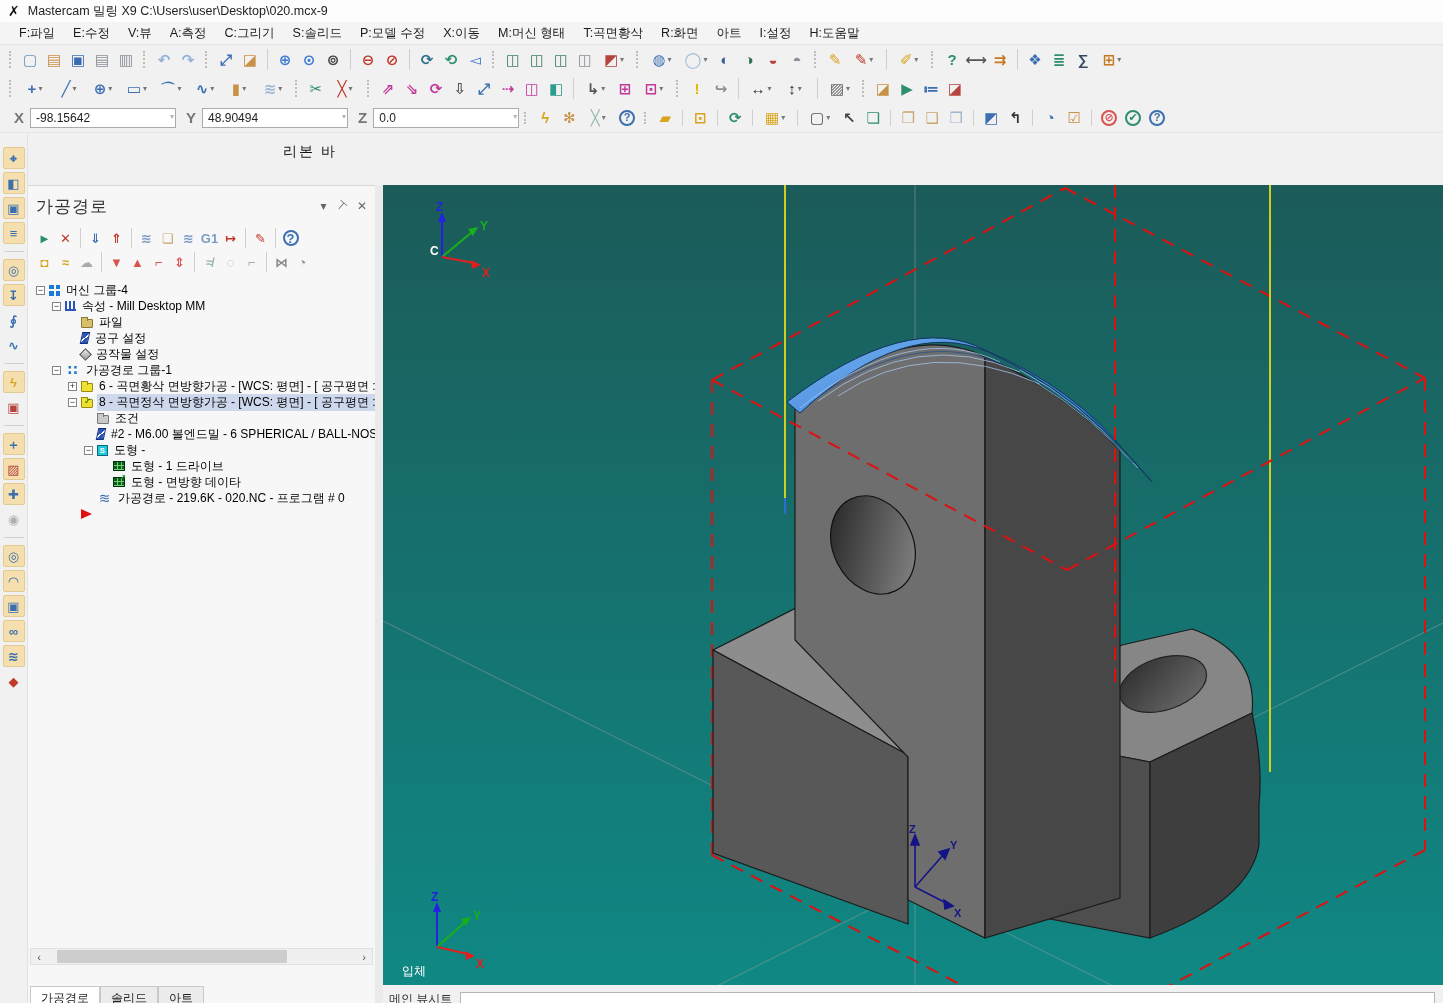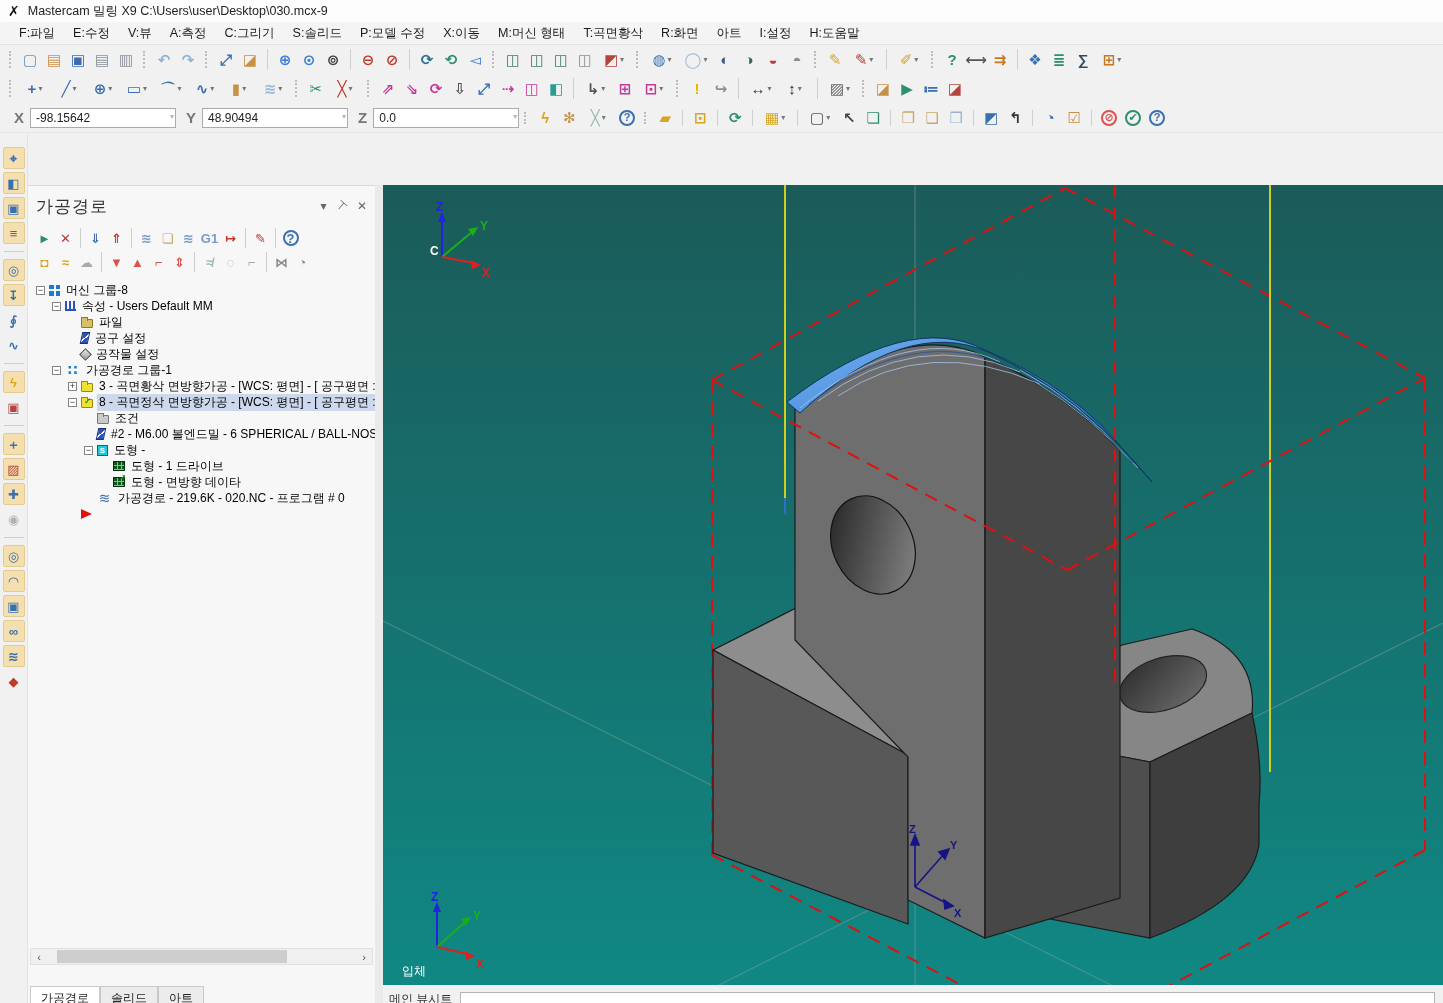--- a/index.html
+++ b/index.html
@@ -123,21 +123,21 @@
   .sheetlabel { font-size:12px; color:#333; margin:2px 8px 0 6px; white-space:nowrap;}
   .sheetfield { height:15px; width:975px; background:#fff; border:1px solid #b5b5b5; margin-top:2px;}
 </style>
 </head>
 <body>
 
 <div class="app">
 
   <div class="titlebar">
     <span class="applogo">✗</span>
-    <span>Mastercam 밀링 X9  C:\Users\user\Desktop\030.mcx-9</span>
+    <span>Mastercam 밀링 X9  C:\Users\user\Desktop\020.mcx-9</span>
   </div>
 
   <div class="menubar">
 
   <div class="mi">F:파일</div>
       <div class="mi">E:수정</div>
       <div class="mi">V:뷰</div>
       <div class="mi">A:측정</div>
       <div class="mi">C:그리기</div>
       <div class="mi">S:솔리드</div>
@@ -469,20 +469,23 @@
         </div>
         <div class="ic circ">
           <span class="g" style="color: rgb(46, 142, 110);">✔</span>
         </div>
         <div class="ic circ">
           <span class="g" style="color: rgb(58, 111, 176);">?</span>
         </div>
       </span>
   </div>
 
+  <div class="ribbonstrip">
+    <span class="ribbonlabel">리본 바</span>
+  </div>
 
   <div class="leftstrip">
 
   <div class="ic tan">
         <span class="g" style="color: rgb(58, 111, 176);">⌖</span>
       </div>
       <div class="ic tan">
         <span class="g" style="color: rgb(58, 111, 176);">◧</span>
       </div>
       <div class="ic tan">
@@ -634,26 +637,26 @@
         </div>
         <div class="ic">
           <span class="g" style="color: rgb(136, 136, 136);">◔</span>
         </div>
       </div>
     <div class="tree">
 
     <div class="trow" style="--lv: 0;">
           <span class="exp">−</span>
           <span class="ti ic-machine-group"></span>
-          <span class="tl">머신 그룹-8</span>
+          <span class="tl">머신 그룹-4</span>
         </div>
         <div class="trow" style="--lv: 1;">
           <span class="exp">−</span>
           <span class="ti ic-properties"></span>
-          <span class="tl">속성 - Users Default MM</span>
+          <span class="tl">속성 - Mill Desktop MM</span>
         </div>
         <div class="trow" style="--lv: 2;">
           <span class="exp"></span>
           <span class="ti ic-folder-tan"></span>
           <span class="tl">파일</span>
         </div>
         <div class="trow" style="--lv: 2;">
           <span class="exp"></span>
           <span class="ti ic-tool"></span>
           <span class="tl">공구 설정</span>
@@ -664,21 +667,21 @@
           <span class="tl">공작물 설정</span>
         </div>
         <div class="trow" style="--lv: 1;">
           <span class="exp">−</span>
           <span class="ti ic-toolpath-group"></span>
           <span class="tl">가공경로 그룹-1</span>
         </div>
         <div class="trow" style="--lv: 2;">
           <span class="exp">+</span>
           <span class="ti ic-folder-yellow"></span>
-          <span class="tl">3 - 곡면황삭 면방향가공 - [WCS: 평면] - [ 공구평면 :</span>
+          <span class="tl">6 - 곡면황삭 면방향가공 - [WCS: 평면] - [ 공구평면 :</span>
         </div>
         <div class="trow selected" style="--lv: 2;">
           <span class="exp">−</span>
           <span class="ti ic-folder-check"></span>
           <span class="tl">8 - 곡면정삭 면방향가공 - [WCS: 평면] - [ 공구평면 :</span>
         </div>
         <div class="trow" style="--lv: 3;">
           <span class="exp"></span>
           <span class="ti ic-folder-gray"></span>
           <span class="tl">조건</span>

